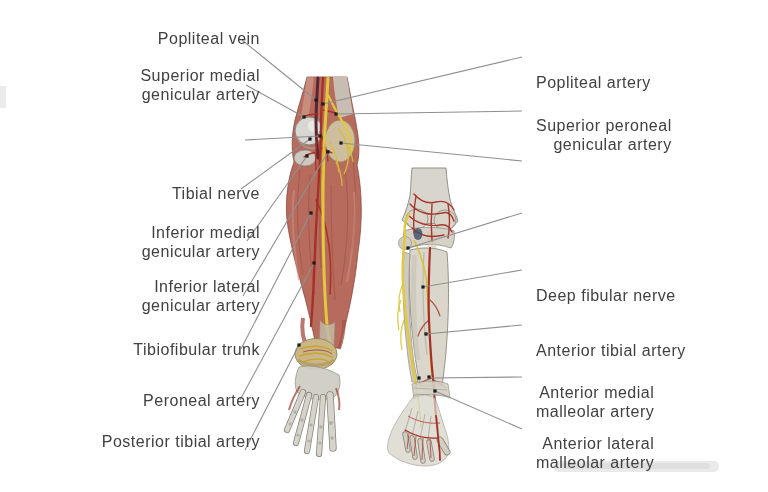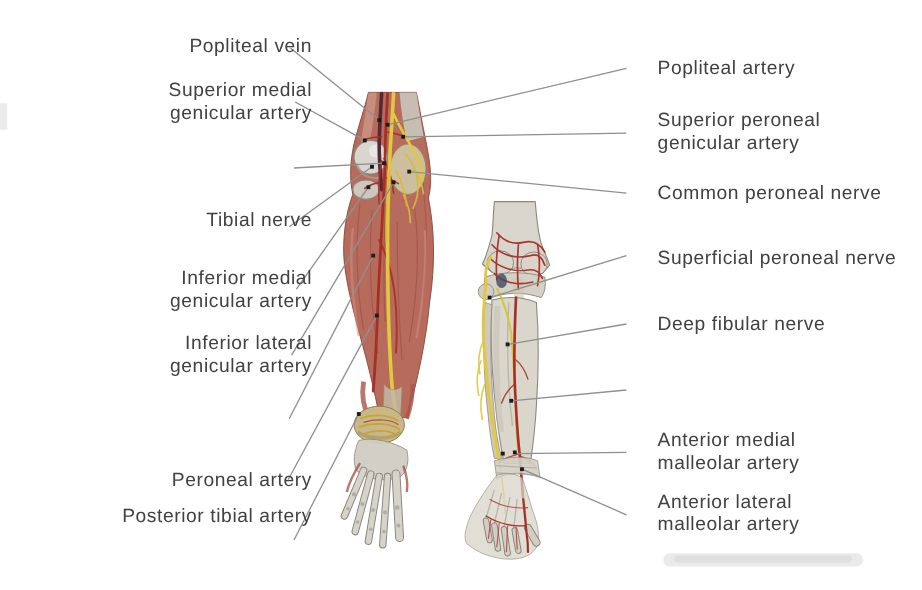--- a/index.html
+++ b/index.html
@@ -14,21 +14,21 @@
   .art{position:absolute;left:0;top:0;}
   .lbl{
     position:absolute;
     font-size:16px;line-height:19px;
     letter-spacing:.5px;
     color:var(--label-text,#414141);
     white-space:pre-line;
     z-index:2;
   }
   .lbl.left{right:531px;text-align:right;}
-  .lbl.right{left:548px;text-align:left;}
+  .lbl.right{left:536px;text-align:right;margin-top:25px;}
   .leader{stroke:var(--leader-line,#8c8c8c);stroke-width:1.1;fill:none;}
   .dot{fill:var(--dot,#1c1c1c);}
   .s-art{stroke:var(--artery-red,#a62f26);fill:none;stroke-linecap:round;}
   .s-nerve{stroke:var(--nerve-yellow,#e2c83d);fill:none;stroke-linecap:round;}
   .s-vein{stroke:var(--vein-dark,#572733);fill:none;stroke-linecap:round;}
   .f-muscle{fill:var(--muscle-red,#b66b5d);}
 </style>
 </head>
 <body>
 
@@ -259,32 +259,32 @@
 
     <g>
       <rect x="553" y="461" width="166" height="11" rx="5" fill="var(--watermark-gray)" opacity="0.55"></rect>
       <rect x="562" y="463" width="148" height="6" rx="3" fill="#d0d0d0" opacity="0.4"></rect>
     </g>
   </svg>
 
   <div class="lbl left" style="top:29px">Popliteal vein</div>
   <div class="lbl left" style="top:66px">Superior medial
 genicular artery</div>
-  <div class="lbl left" style="top:174px">Tibial nerve</div>
+  <div class="lbl left" style="top:184px">Tibial nerve</div>
   <div class="lbl left" style="top:223px">Inferior medial
 genicular artery</div>
   <div class="lbl left" style="top:277px">Inferior lateral
 genicular artery</div>
+  <div class="lbl left" style="top:340px">Tibiofibular trunk</div>
   <div class="lbl left" style="top:391px">Peroneal artery</div>
-  <div class="lbl left" style="top:421px">Posterior tibial artery</div>
+  <div class="lbl left" style="top:432px">Posterior tibial artery</div>
 
   <div class="lbl right" style="top:48px">Popliteal artery</div>
   <div class="lbl right" style="top:91px">Superior peroneal
 genicular artery</div>
-  <div class="lbl right" style="top:152px">Common peroneal nerve</div>
-  <div class="lbl right" style="top:206px">Superficial peroneal nerve</div>
   <div class="lbl right" style="top:261px">Deep fibular nerve</div>
+  <div class="lbl right" style="top:316px">Anterior tibial artery</div>
   <div class="lbl right" style="top:358px">Anterior medial
 malleolar artery</div>
   <div class="lbl right" style="top:409px">Anterior lateral
 malleolar artery</div>
 
 </div>
 
 </body></html>

